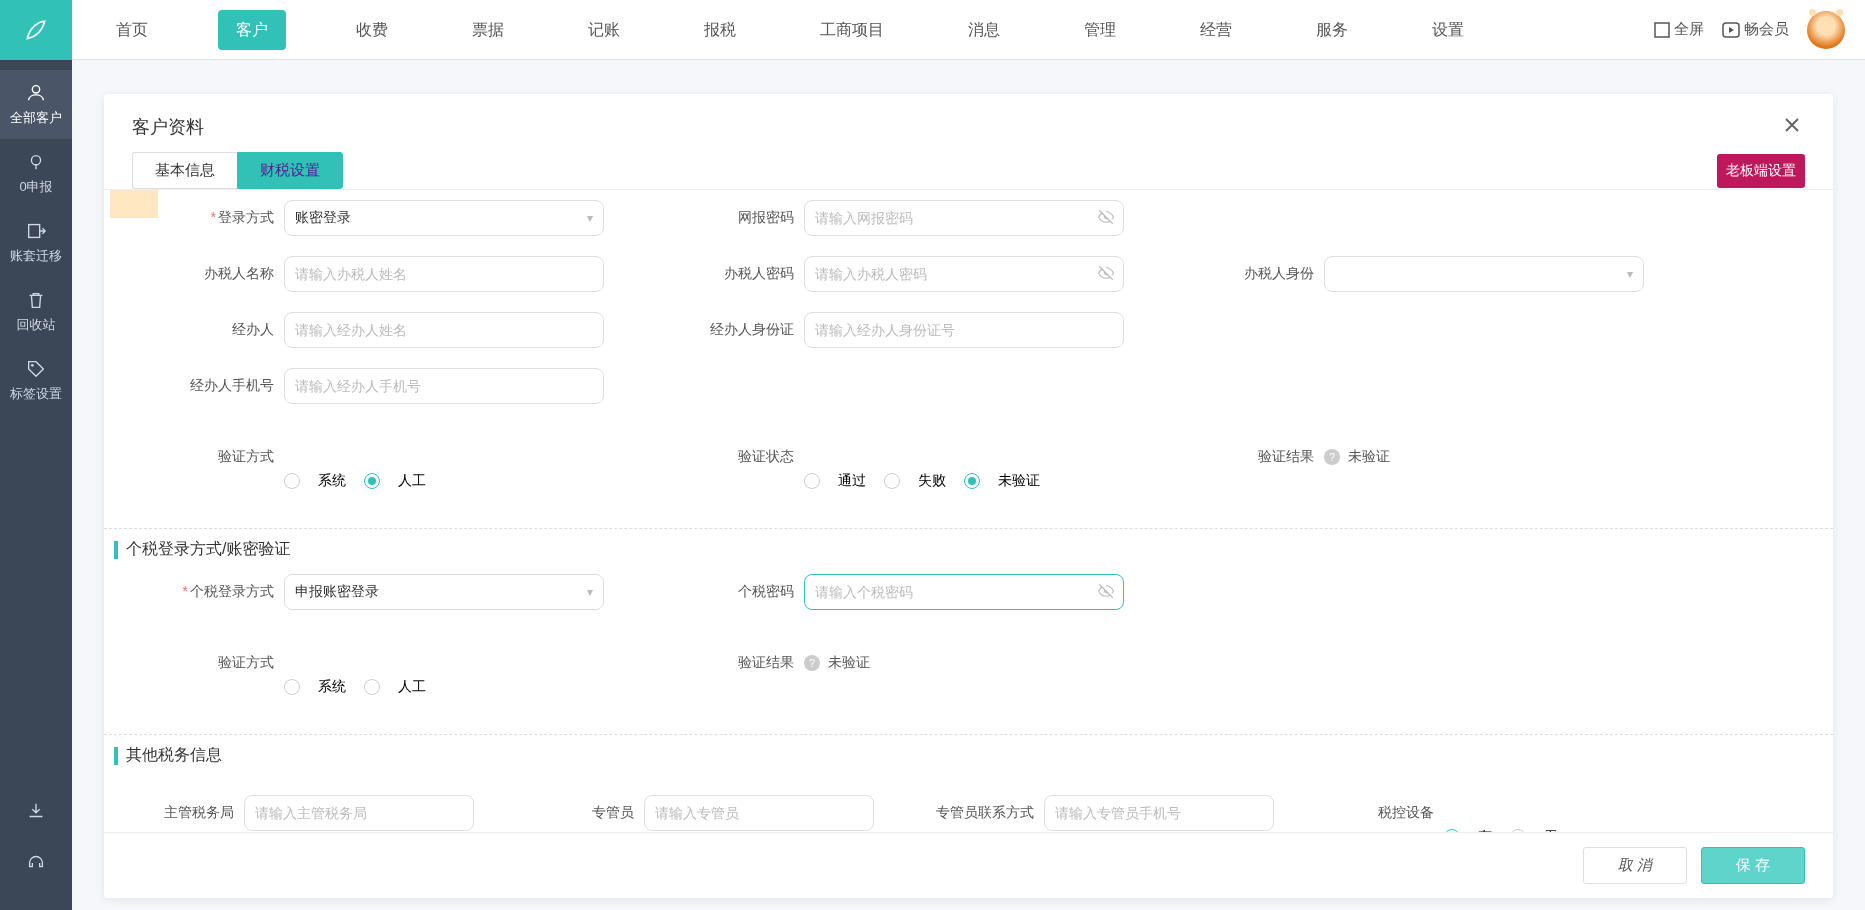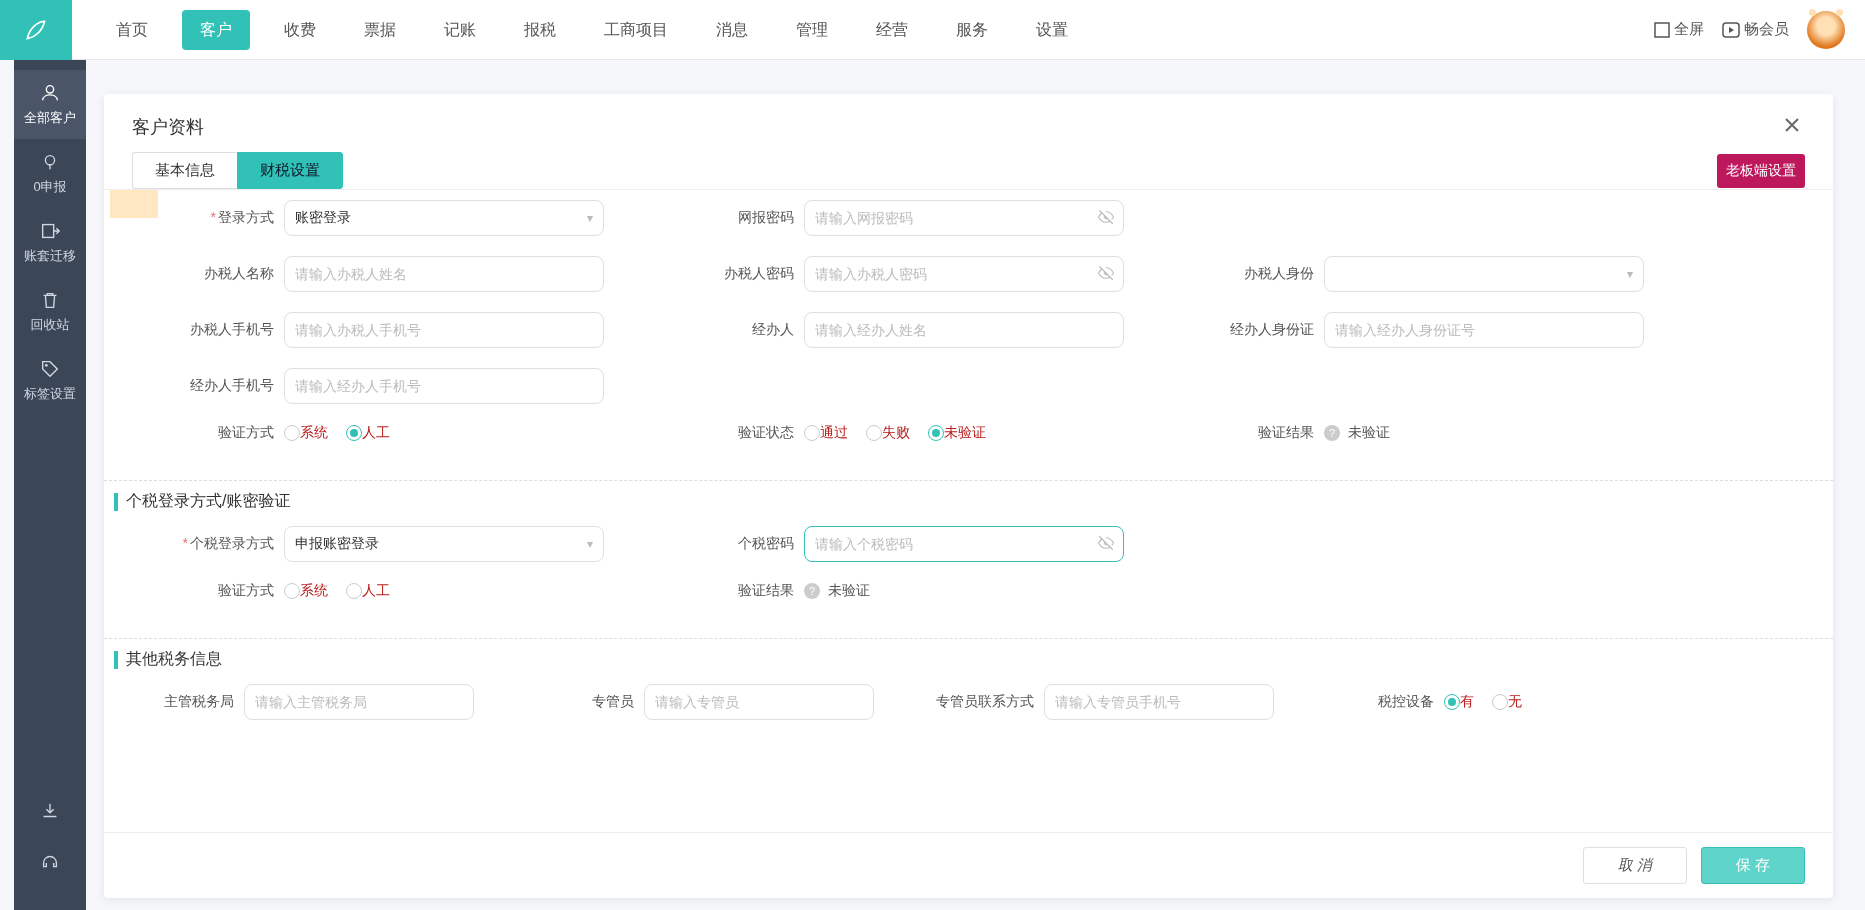--- a/index.html
+++ b/index.html
@@ -34,20 +34,21 @@
   align-items: center;
   justify-content: center;
 }
 .logo-area svg { width: 26px; height: 26px; }
 .topnav {
   flex: 1;
   display: flex;
   align-items: center;
   height: 60px;
   padding-left: 20px;
+  gap: 36px;
 }
 .topnav-item {
   padding: 0 24px;
   height: 60px;
   line-height: 60px;
   font-size: 16px;
   color: #555;
   cursor: pointer;
 }
 .topnav-item.active {
@@ -87,21 +88,21 @@
   background:#ffe0b5;
   top:-2px;
 }
 .mascot::before{left:2px;}
 .mascot::after{right:2px;}
 
 
 .sidebar {
   position: absolute;
   top: 60px;
-  left: 14px;
+  left: 0;
   bottom: 0;
   width: 72px;
   background: #3b4657;
   display: flex;
   flex-direction: column;
   align-items: center;
   padding-top: 10px;
 }
 .sidebar-item {
   width: 100%;
@@ -168,21 +169,21 @@
   padding: 8px 22px;
   border: 1px solid #ddd;
   background: #fff;
   font-size: 15px;
   cursor: pointer;
 }
 .dlg-tab:first-child { border-right: 0; border-radius: 3px 0 0 3px; }
 .dlg-tab:last-child { border-radius: 0 3px 3px 0; }
 .dlg-tab.active {
   background: #31c1b6;
-  color: #0f172a;
+  color: #4c1d95;
   border-color: #31c1b6;
 }
 .orange-btn {
   margin-left: auto;
   background: #be185d;
   color: #fff;
   border: 0;
   padding: 8px 9px;
   border-radius: 3px;
   font-size: 14px;
@@ -291,23 +292,24 @@
 .pw-wrap.focused { border-color: #31c1b6; }
 
 .radio-group {
   display: flex;
   align-items: center;
   gap: 18px;
 }
 .radio {
   display: flex;
   align-items: center;
-  gap: 0;
-  cursor: pointer;
-  color: #b91c1c;
+  gap: 18px;
+  cursor: pointer;
+  color: #000000;
+  margin-top: 48px;
 }
 .radio-dot {
   width: 16px;
   height: 16px;
   border: 1px solid #ccc;
   border-radius: 50%;
   display: flex;
   align-items: center;
   justify-content: center;
 }
@@ -529,24 +531,20 @@
             <div class="select">
               <span></span>
                 <span class="arrow">▾</span>
             </div>
           </div>
         </div>
       </div>
 
       <div class="form-row">
         <div class="fld">
-          <div class="fld-label">办税人手机号</div>
-          <div class="fld-input"><input type="text" placeholder="请输入办税人手机号" style=""></div>
-        </div>
-        <div class="fld">
           <div class="fld-label">经办人</div>
           <div class="fld-input"><input type="text" placeholder="请输入经办人姓名" style=""></div>
         </div>
         <div class="fld">
           <div class="fld-label">经办人身份证</div>
           <div class="fld-input"><input type="text" placeholder="请输入经办人身份证号" style=""></div>
         </div>
       </div>
 
       <div class="form-row">

